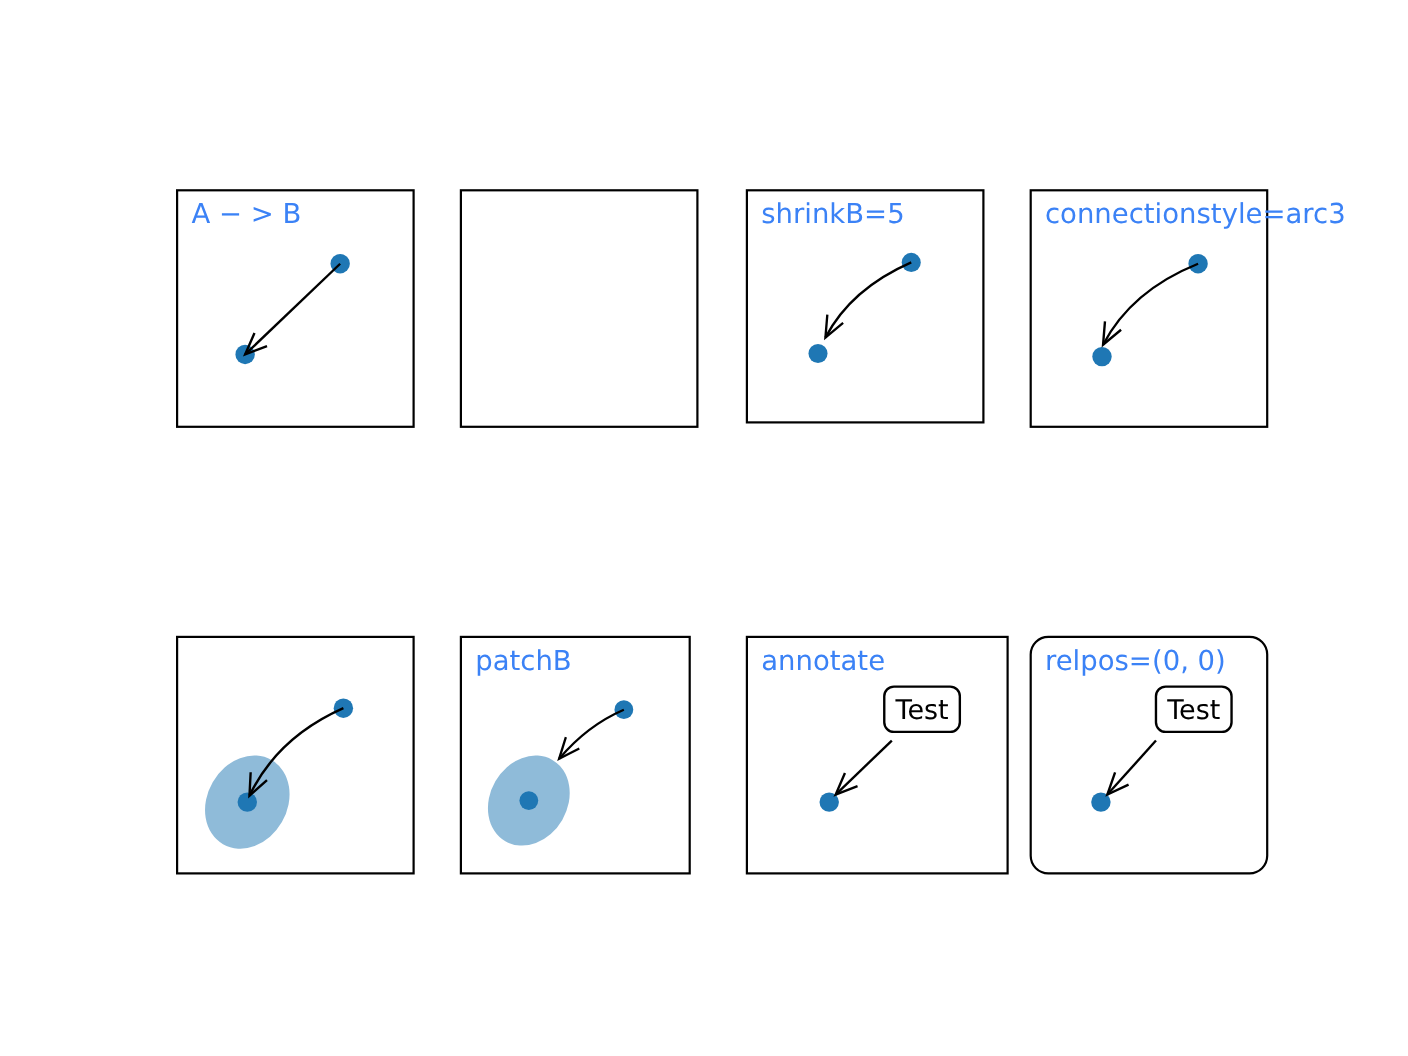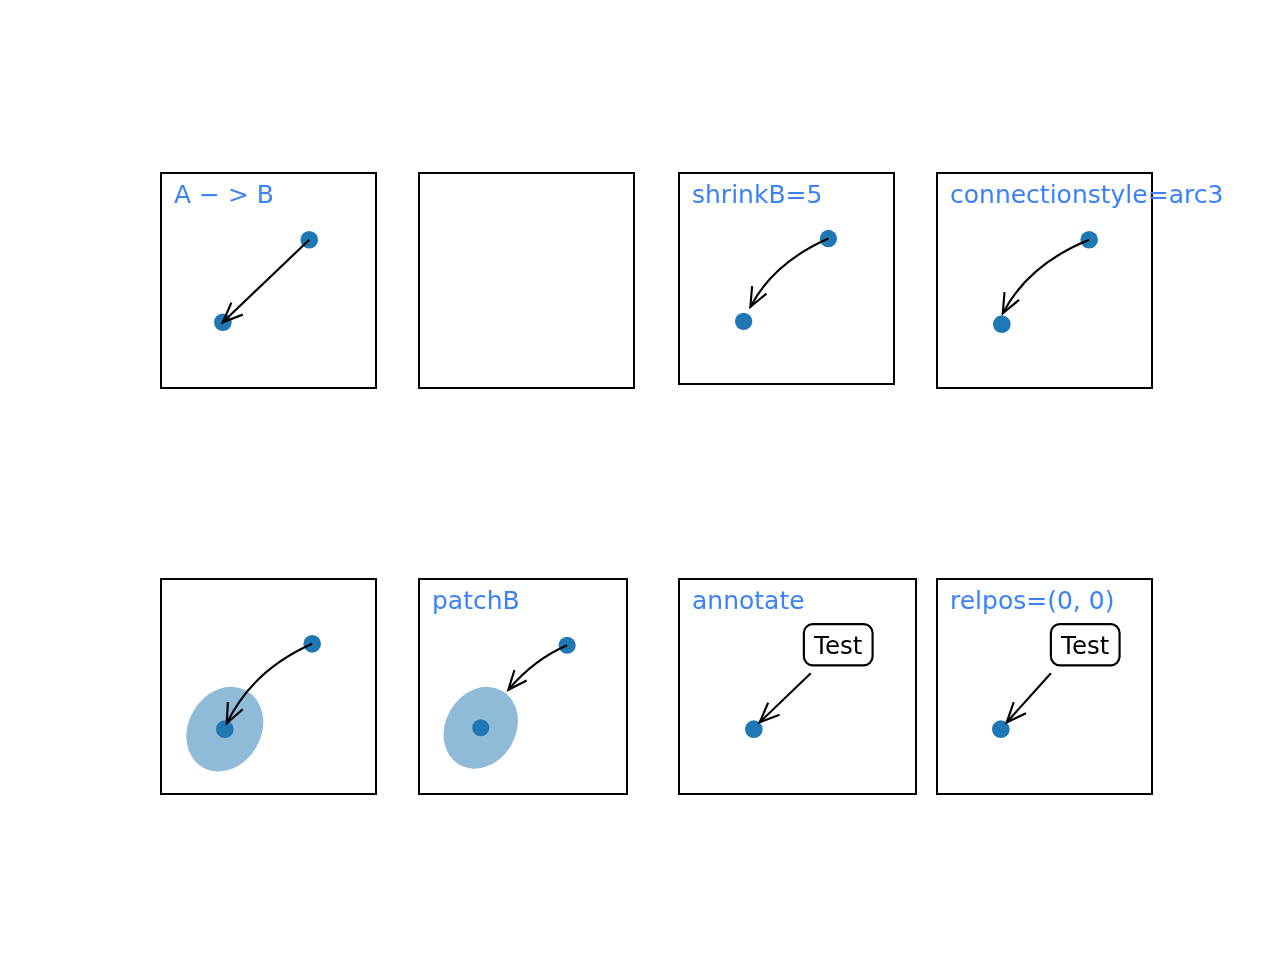--- a/index.html
+++ b/index.html
@@ -126,21 +126,21 @@
     <div class="panel" style="left: 678px; top: 578px; width: 239px; height: 217px;">
       <div class="panel-title">annotate</div>
       <svg class="panel-canvas" viewBox="0 0 217 217" width="217" height="217">
         <circle class="dot" cx="64" cy="152" r="9"></circle>
         <path class="arrow-line" d="M 122 95 L 70 145"></path>
         <path class="arrow-head" d="M 78.59 125.08 L 70.00 145.00 L 90.24 137.19"></path>
         <rect class="text-box-rect" x="115" y="45" width="70" height="42" rx="9" ry="9"></rect>
         <text class="text-box-label" x="150" y="75">Test</text>
       </svg>
     </div>
-    <div class="panel" style="left: 936px; top: 578px; width: 217px; height: 217px;">
+    <div class="panel" style="left: 936px; top: 578px; width: 217px; height: 217px; border-radius: 17px;">
       <div class="panel-title">relpos=(0, 0)</div>
       <svg class="panel-canvas" viewBox="0 0 217 217" width="217" height="217">
         <circle class="dot" cx="64" cy="152" r="9"></circle>
         <path class="arrow-line" d="M 115 95 L 70 145"></path>
         <path class="arrow-head" d="M 77.14 124.51 L 70.00 145.00 L 89.62 135.75"></path>
         <rect class="text-box-rect" x="115" y="45" width="70" height="42" rx="9" ry="9"></rect>
         <text class="text-box-label" x="150" y="75">Test</text>
       </svg>
     </div>
   </div>

